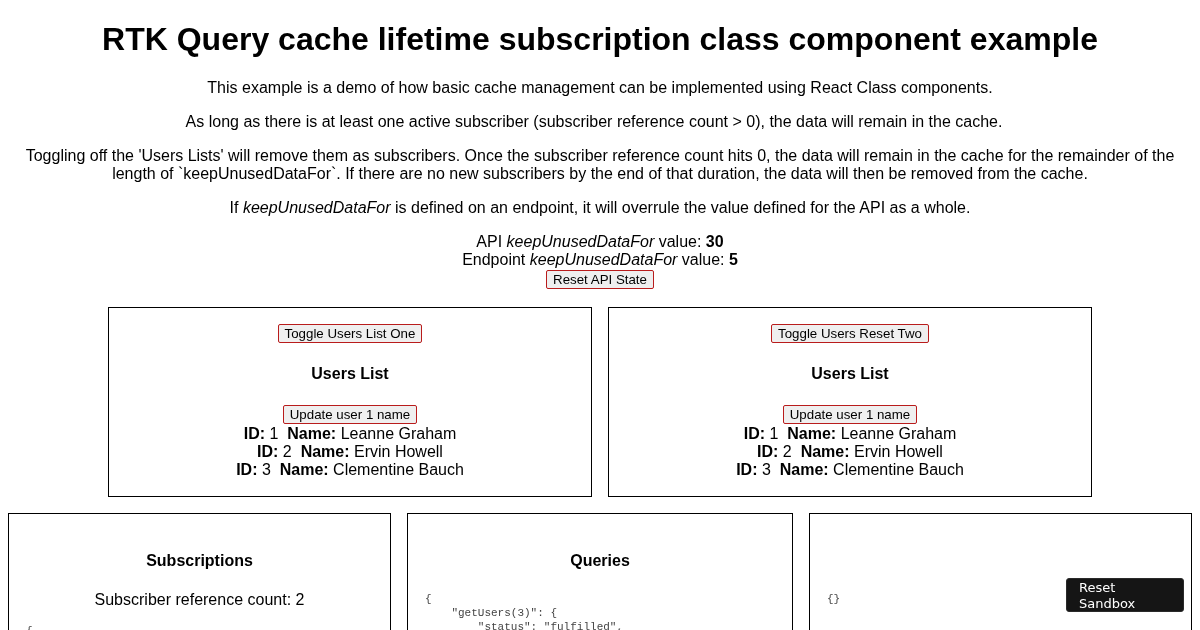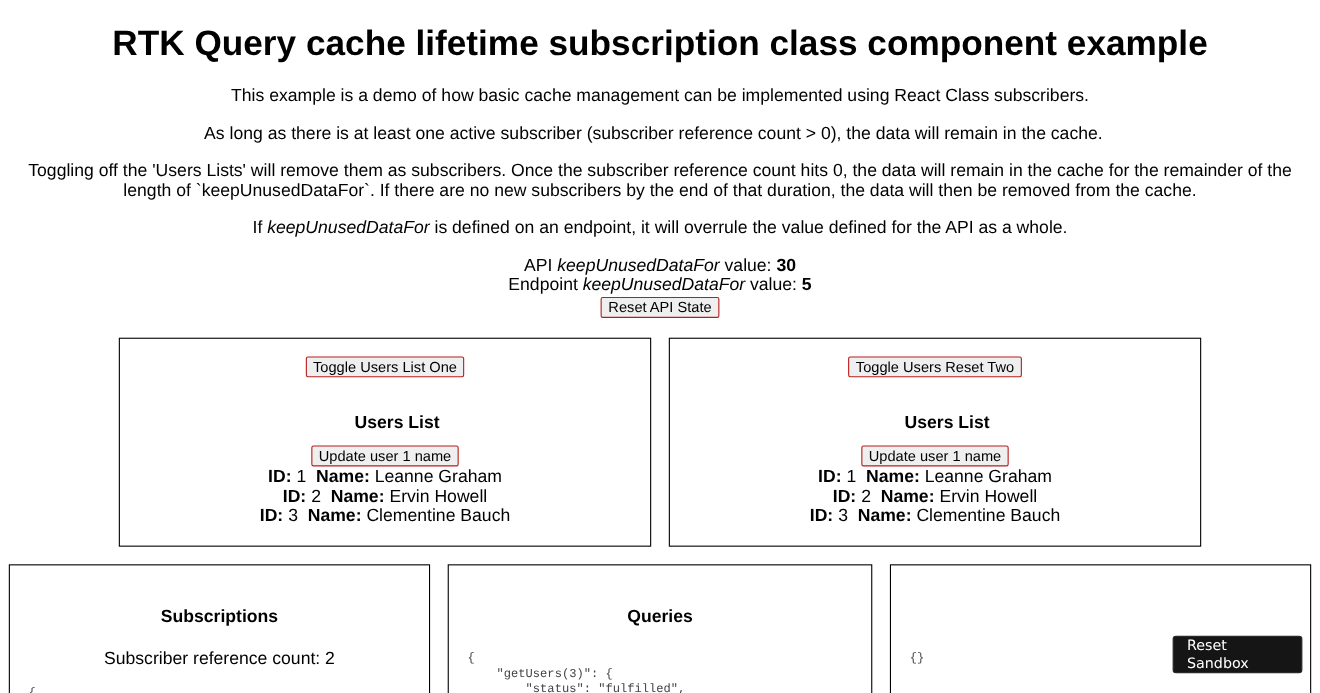--- a/index.html
+++ b/index.html
@@ -41,21 +41,21 @@
     .reset-btn { margin-top: 1px; }
     .userbox {
       position: absolute; top: 307px; width: 484px; height: 190px;
       border: 1px solid #000; text-align: center;
     }
     .userbox.one { left: 108px; }
     .userbox.two { left: 608px; }
     .userbox .toggle { position: absolute; top: 16px; left: 0; width: 100%; }
     .userbox h3 {
       position: absolute; top: 57px; left: 0; width: 100%;
-      margin: 11px; font-size: 16px; font-weight: bold; line-height: 18px;
+      margin: 0; font-size: 16px; font-weight: bold; line-height: 18px;
     }
     .userbox .update { position: absolute; top: 97px; left: 0; width: 100%; }
     .userbox .users { position: absolute; top: 117px; left: 0; width: 100%; font-size: 16px; line-height: 18px; }
     .userrow b { font-weight: bold; }
     .panel {
       position: absolute; top: 513px; height: 130px;
       border: 1px solid #000; text-align: center;
     }
     .panel.subs { left: 8px; width: 383px; }
     .panel.queries { left: 407px; width: 386px; }
@@ -79,21 +79,21 @@
       font-family: "DejaVu Sans", sans-serif; font-size: 13px; line-height: 16px;
       text-align: left; padding: 1px 12px; border: 1px solid #2a2a2a;
     }
   </style>
 </head>
 <body>
 
 <div class="page">
   <h1>RTK Query cache lifetime subscription class component example</h1>
 
-  <p class="para p1">This example is a demo of how basic cache management can be implemented using React Class subscribers.</p>
+  <p class="para p1">This example is a demo of how basic cache management can be implemented using React Class components.</p>
   <p class="para p2">As long as there is at least one active subscriber (subscriber reference count &gt; 0), the data will remain in the cache.</p>
   <p class="para p3">Toggling off the 'Users Lists' will remove them as subscribers. Once the subscriber reference count hits 0, the data will remain in the cache for the remainder of the length of `keepUnusedDataFor`. If there are no new subscribers by the end of that duration, the data will then be removed from the cache.</p>
   <p class="para p4"><span>If </span><em>keepUnusedDataFor</em><span> is defined on an endpoint, it will overrule the value defined for the API as a whole.</span></p>
 
   <div class="values">
     <div><span>API </span><em>keepUnusedDataFor</em><span> value: </span><b>30</b></div>
     <div><span>Endpoint </span><em>keepUnusedDataFor</em><span> value: </span><b>5</b></div>
     <button class="btn reset-btn">Reset API State</button>
   </div>
 

